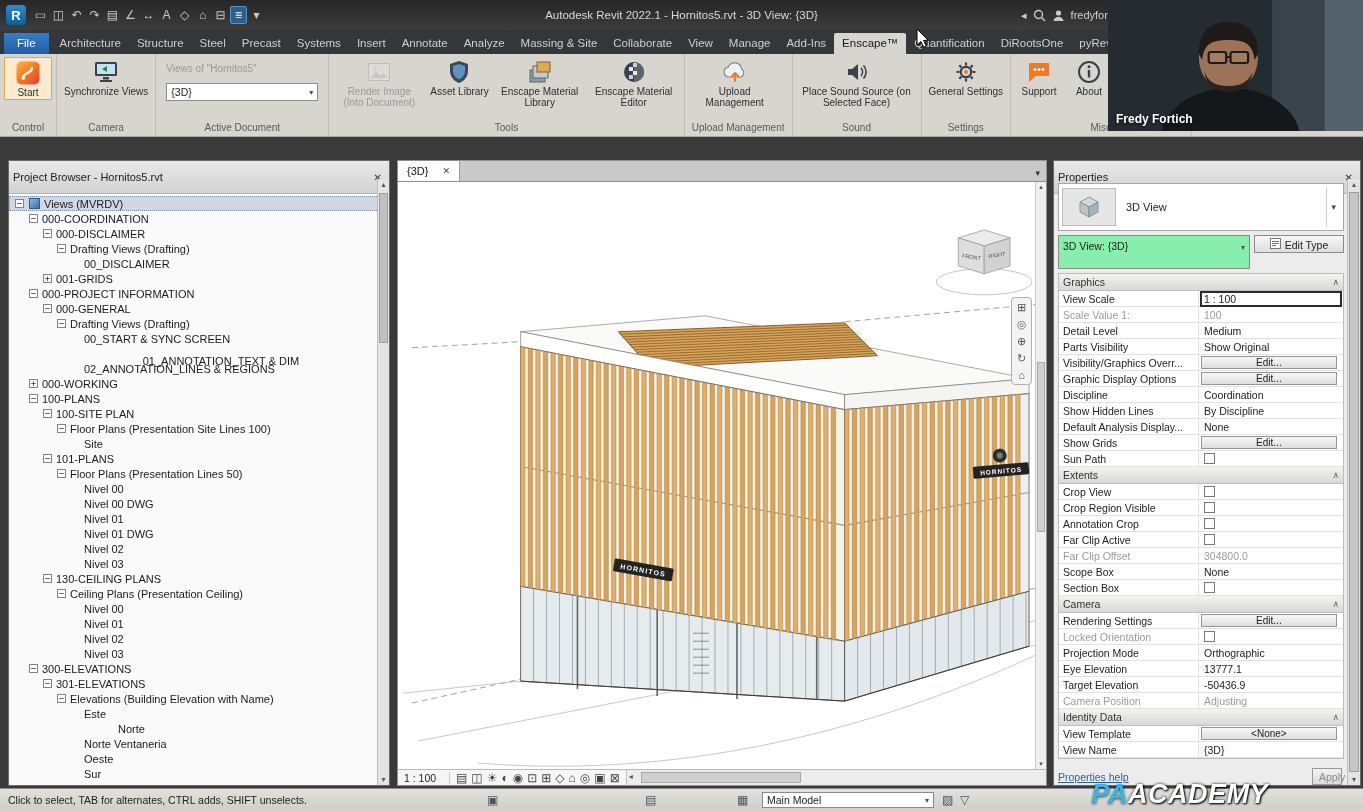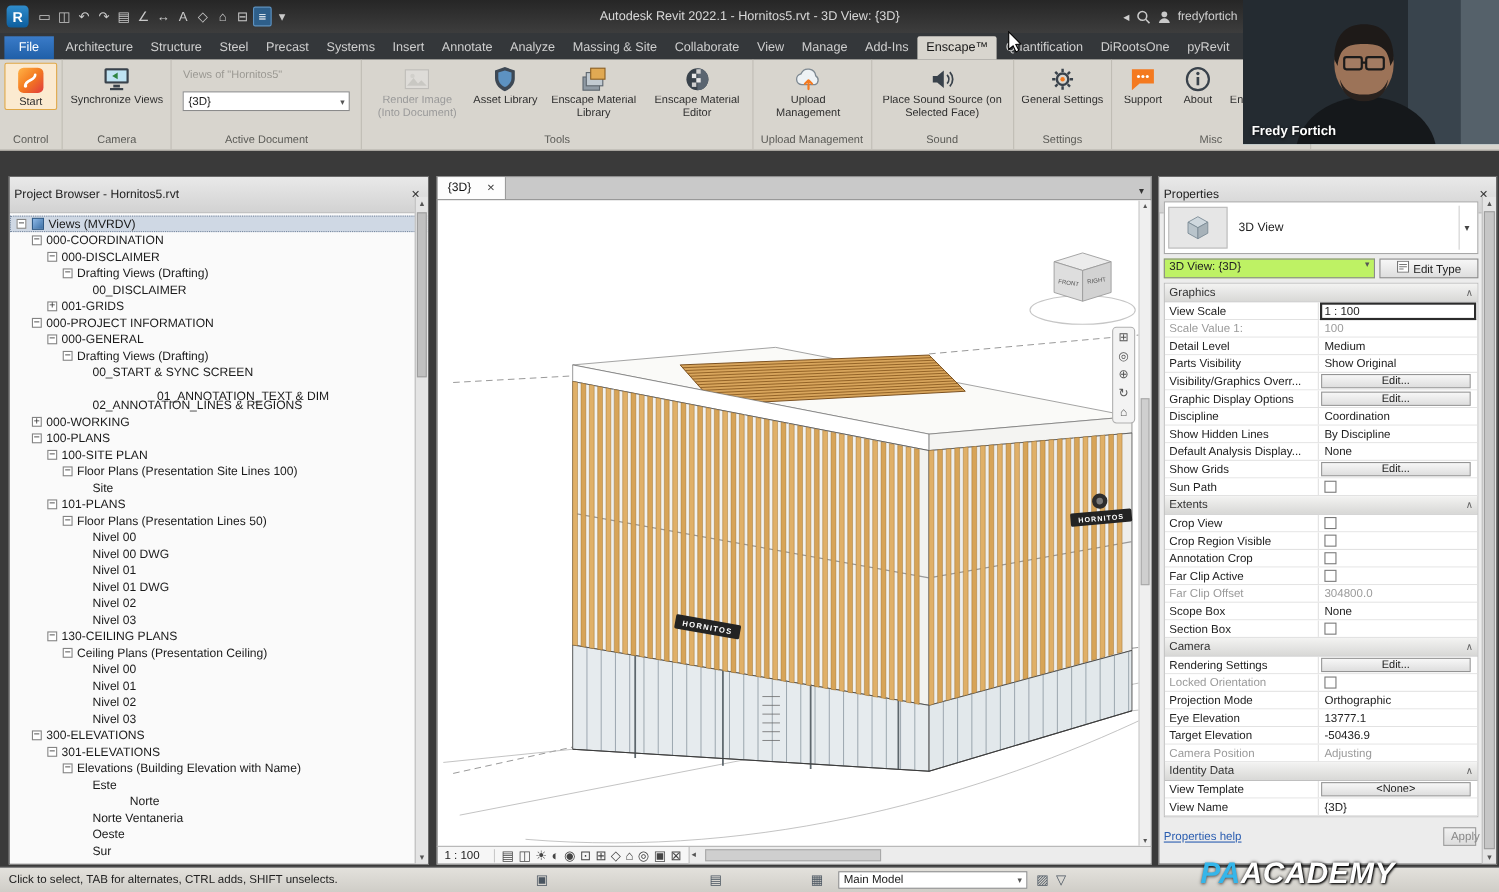--- a/index.html
+++ b/index.html
@@ -81,21 +81,21 @@
   .vhscroll .hthumb{position:absolute;left:14px;top:2px;height:11px;width:160px;background:#cfcfcf;border:1px solid #a8a8a8;}
 
   
   .properties{left:1053px;top:160px;right:2px;bottom:25px;}
   .pbody{position:absolute;inset:18px 13px 0 0;padding:4px 3px 0 4px;}
   .ptype{height:48px;background:#fff;border:1px solid #a8a8a8;display:flex;align-items:center;padding:3px;}
   .pthumb{width:54px;height:38px;background:#e6e6e6;border:1px solid #bbb;flex:none;display:flex;align-items:center;justify-content:center;}
   .ptype-label{font-size:11px;color:#222;margin-left:10px;}
   .ptype-arrow{margin-left:auto;font-size:9px;color:#444;align-self:stretch;display:flex;align-items:center;border-left:1px solid #d0d0d0;padding:0 4px;}
   .pselrow{display:flex;gap:4px;margin:4px 0 4px;}
-  .pselect{flex:1;height:18px;background:#bef264;border:1px solid #8b8b8b;display:flex;align-items:flex-start;font-size:10.5px;padding:0 4px;color:#222;}
+  .pselect{flex:1;height:18px;background:#86efac;border:1px solid #8b8b8b;display:flex;align-items:flex-end;font-size:10.5px;padding:16px 4px;color:#222;}
   .pselect .carrow{margin-left:auto;font-size:8px;color:#555;}
   .edittype{height:18px;width:90px;border:1px solid #8b8b8b;background:linear-gradient(#f7f7f7,#dedede);font-size:10.5px;color:#222;display:flex;align-items:flex-end;justify-content:center;gap:4px;font-family:inherit;}
   .pgrid{background:#fff;border:1px solid #bdbdbd;}
   .prow{display:grid;grid-template-columns:140px 1fr;height:16px;border-bottom:1px solid #e2e2e2;align-items:center;background:#fff;}
   .plabel{font-size:10.5px;color:#222;padding-left:4px;border-right:1px solid #e2e2e2;white-space:nowrap;overflow:hidden;text-overflow:ellipsis;height:100%;display:flex;align-items:center;}
   .plabel.gray{color:#9b9b9b;}
   .pvalue{height:100%;display:flex;align-items:center;padding:0 2px;}
   .ptext{font-size:10.5px;color:#222;width:100%;padding-left:3px;white-space:nowrap;overflow:hidden;}
   .ptext.gray{color:#9b9b9b;}
   .ptext.focus{outline:2px solid #2b2b2b;outline-offset:-1px;height:14px;line-height:14px;}
@@ -112,21 +112,21 @@
   .pscroll .sa.b{top:auto;bottom:1px;}
 
   
   .statusbar{position:absolute;left:0;right:0;bottom:0;height:23px;background:linear-gradient(#e3e1dc,#cfcdc7);border-top:1px solid #8a8a8a;font-size:10.5px;color:#222;}
   .sb-hint{position:absolute;left:8px;top:5px;white-space:nowrap;}
   .sb-ic{position:absolute;top:4px;font-size:12px;color:#4a5560;}
   .sb-combo{position:absolute;left:762px;top:3px;width:172px;height:16px;background:#fff;border:1px solid #8b8b8b;display:flex;align-items:center;font-size:10.5px;padding:0 4px;color:#222;}
   .sb-combo .carrow{margin-left:auto;font-size:8px;color:#555;}
 
   
-  .webcam{position:absolute;top:0;right:0;width:233px;height:131px;z-index:50;overflow:hidden;background:#0369a1;}
+  .webcam{position:absolute;top:0;right:0;width:255px;height:131px;z-index:50;overflow:hidden;background:#0369a1;}
   .webcam svg{position:absolute;inset:0;width:100%;height:100%;}
   .webcam-name{position:absolute;left:8px;bottom:5px;color:#fff;font-size:12px;font-weight:600;text-shadow:0 1px 3px rgba(0,0,0,.9);z-index:2;}
   .watermark{position:absolute;right:95px;bottom:1px;z-index:60;font-style:italic;font-weight:800;font-size:27px;letter-spacing:.5px;white-space:nowrap;}
   .watermark .pa{color:#35b6ea;text-shadow:0 1px 3px rgba(0,0,0,.7);}
   .watermark .academy{color:#ffffff;text-shadow:0 0 3px rgba(0,0,0,.9),1px 1px 2px #000;}
   .cursor{position:absolute;left:916px;top:28px;z-index:45;}
 </style>
 </head>
 <body>
 

